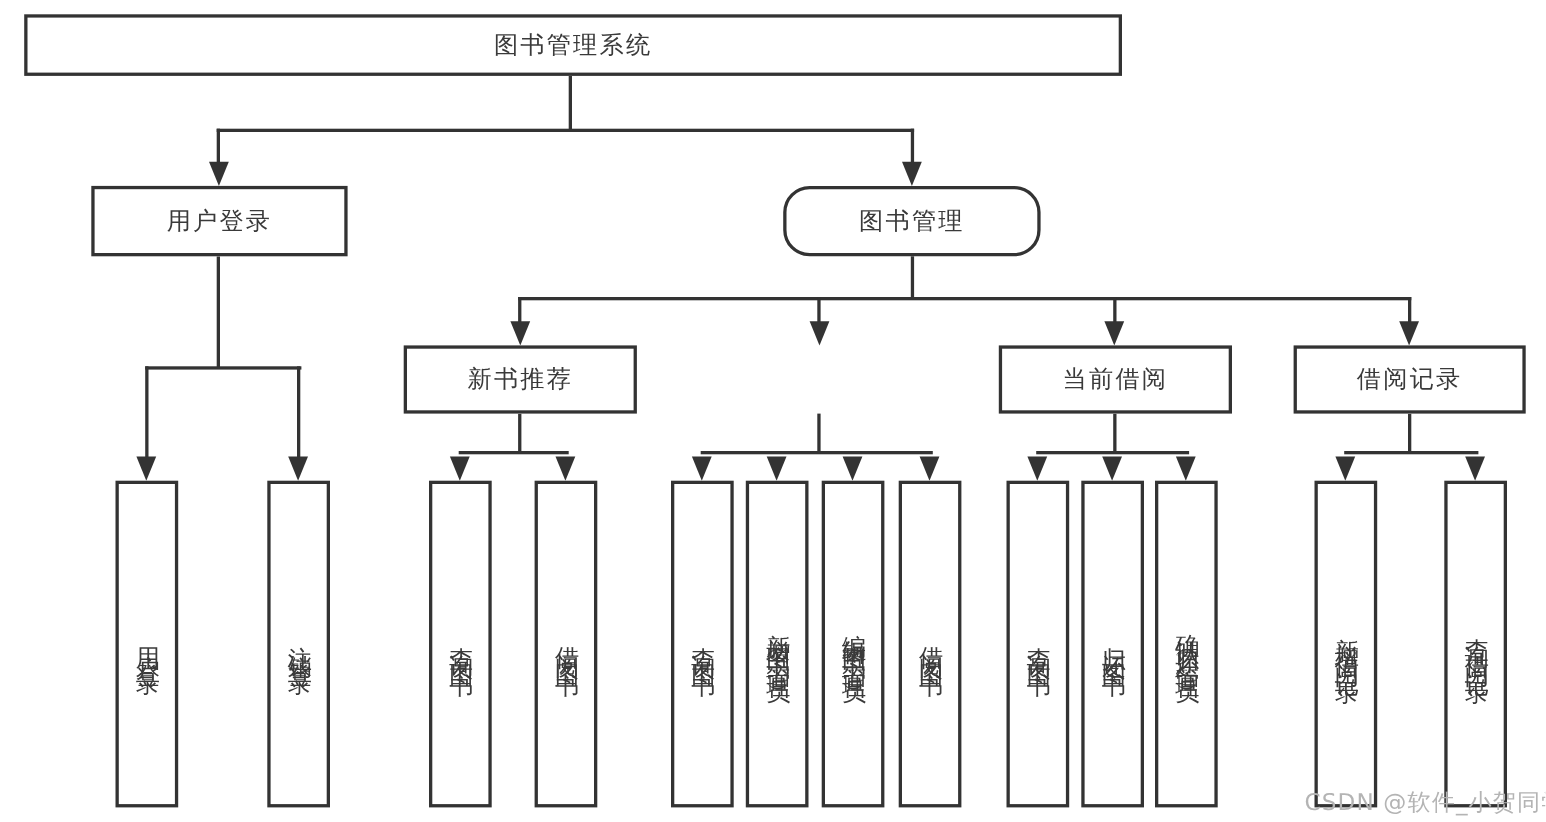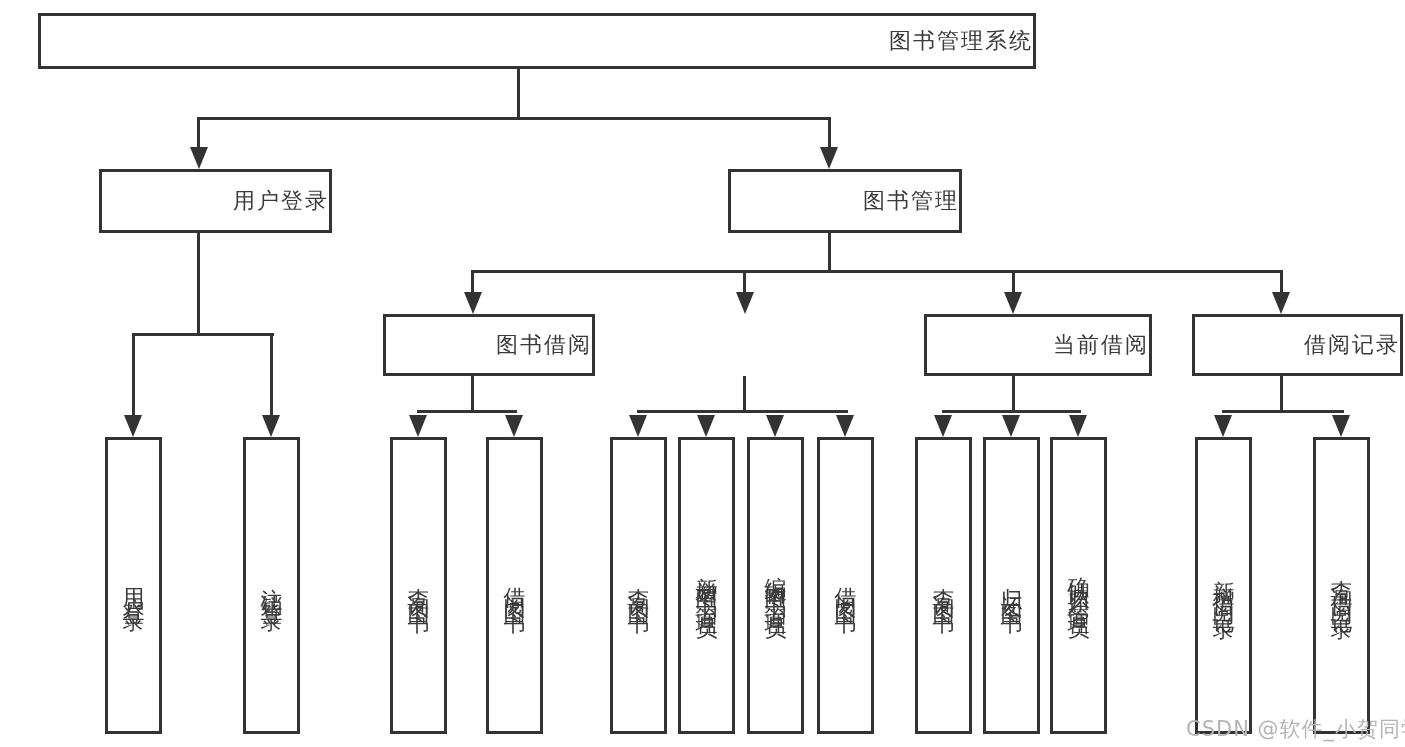--- a/index.html
+++ b/index.html
@@ -2,22 +2,22 @@
 <html><head>
 <meta charset="utf-8">
 <style>
   html,body{margin:0;padding:0;background:#fff;}
   #stage{
     position:relative;width:1405px;height:747px;background:#ffffff;overflow:hidden;
     font-family:"DejaVu Sans","Liberation Sans",sans-serif;
   }
   .node{
     position:absolute;background:#ffffff;border:3px solid #333333;box-sizing:border-box;
-    display:flex;align-items:center;justify-content:flex-end;
-    font-size:22px;color:#3a3a3a;letter-spacing:2px;white-space:nowrap;z-index:2;margin-left:16px;
+    display:flex;align-items:center;justify-content:center;
+    font-size:22px;color:#3a3a3a;letter-spacing:2px;white-space:nowrap;z-index:2;
   }
   .leaf{
     position:absolute;width:57px;height:297px;background:#ffffff;border:3px solid #333333;
     box-sizing:border-box;display:flex;align-items:center;justify-content:center;z-index:2;
   }
   .vtext{
     writing-mode:vertical-rl;text-orientation:mixed;
     font-size:22px;color:#3a3a3a;letter-spacing:8px;line-height:1;
   }
   .vline{position:absolute;width:3px;background:#333333;z-index:1;}
@@ -44,21 +44,21 @@
   <div class="vline" style="left:517px;top:69px;height:50px;"></div>
   <div class="hline" style="left:197px;top:117px;width:634px;"></div>
   <div class="vline" style="left:197px;top:117px;height:33px;"></div>
   <div class="arr" style="left:190px;top:147px;"></div>
   <div class="vline" style="left:828px;top:117px;height:33px;"></div>
   <div class="arr" style="left:820px;top:147px;"></div>
 
   <div class="node" style="left:83px;top:169px;width:233px;height:64px;">
     <span>用户登录</span>
   </div>
-  <div class="node" style="left:712px;top:169px;width:234px;height:64px;">
+  <div class="node" style="left:712px;top:169px;width:234px;height:64px;border-radius:24px;">
     <span>图书管理</span>
   </div>
 
   <div class="vline" style="left:197px;top:233px;height:102px;"></div>
   <div class="hline" style="left:132px;top:333px;width:142px;"></div>
   <div class="vline" style="left:132px;top:333px;height:85px;"></div>
   <div class="arr" style="left:124px;top:415px;"></div>
   <div class="vline" style="left:270px;top:333px;height:85px;"></div>
   <div class="arr" style="left:262px;top:415px;"></div>
 
@@ -67,23 +67,23 @@
   <div class="vline" style="left:471px;top:270px;height:26px;"></div>
   <div class="arr" style="left:464px;top:292px;"></div>
   <div class="vline" style="left:743px;top:270px;height:26px;"></div>
   <div class="arr" style="left:736px;top:292px;"></div>
   <div class="vline" style="left:1012px;top:270px;height:26px;"></div>
   <div class="arr" style="left:1004px;top:292px;"></div>
   <div class="vline" style="left:1280px;top:270px;height:26px;"></div>
   <div class="arr" style="left:1272px;top:292px;"></div>
 
   <div class="node" style="left:367px;top:314px;width:212px;height:62px;">
-    <span>图书借阅</span>
+    <span>新书推荐</span>
   </div>
-  <div class="node" style="left:908px;top:314px;width:228px;height:62px;">
+  <div class="node" style="left:908px;top:314px;width:212px;height:62px;">
     <span>当前借阅</span>
   </div>
   <div class="node" style="left:1176px;top:314px;width:211px;height:62px;">
     <span>借阅记录</span>
   </div>
 
   <div class="vline" style="left:471px;top:376px;height:36px;"></div>
   <div class="hline" style="left:417px;top:410px;width:100px;"></div>
   <div class="arr" style="left:409px;top:415px;"></div>
   <div class="arr" style="left:505px;top:415px;"></div>

